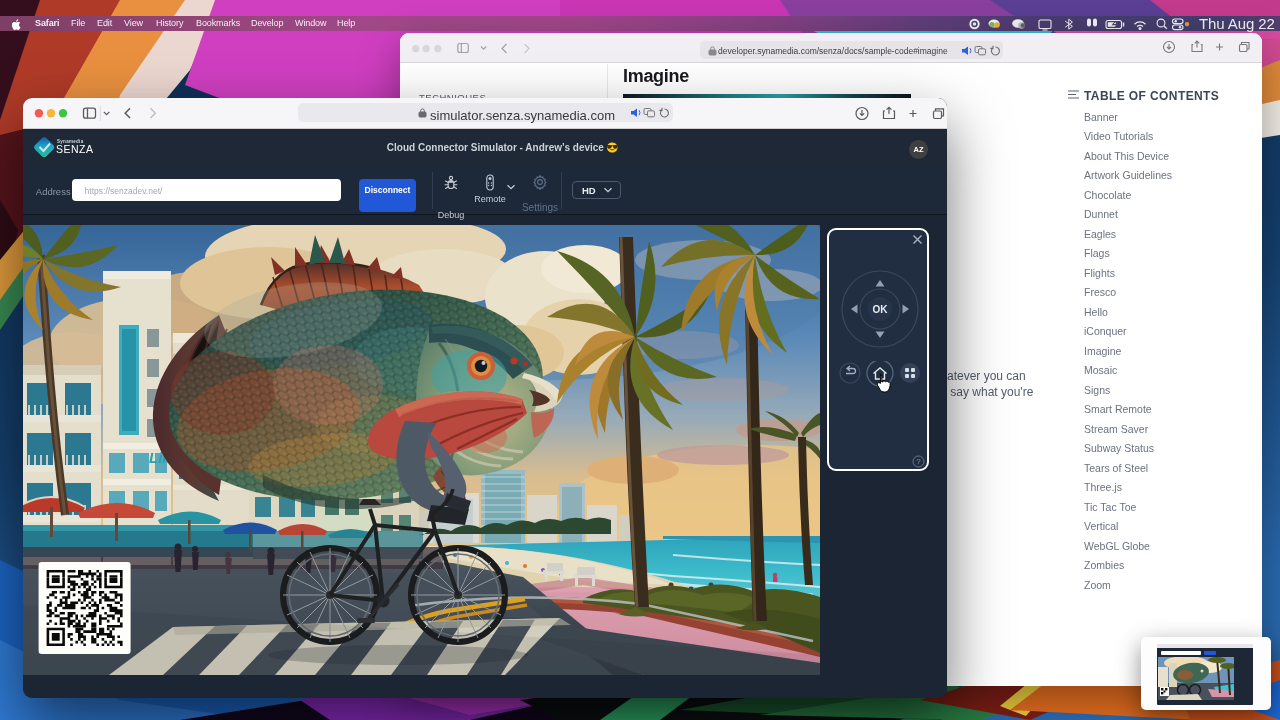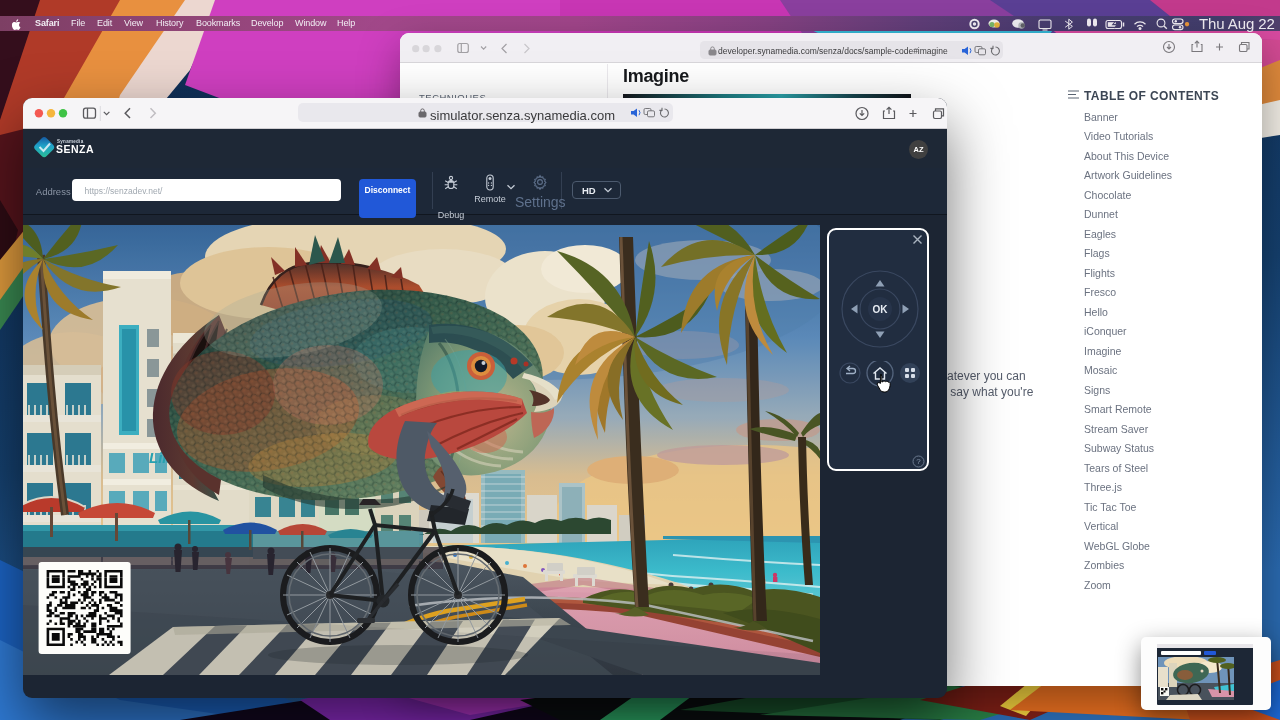--- a/index.html
+++ b/index.html
@@ -231,28 +231,29 @@
         <linearGradient id="szl" x1="0" y1="0" x2="1" y2="1">
           <stop offset="0" stop-color="#15509c"></stop>
           <stop offset="0.45" stop-color="#1fa3c9"></stop>
           <stop offset="1" stop-color="#2bbf8f"></stop>
         </linearGradient>
       </defs>
     <rect x="3.2" y="4.2" width="16" height="16" rx="3.5" transform="rotate(45 11.2 12.2)" fill="url(#szl)"></rect>
     <path d="M6.5 12 l4 4 6.5 -7.5" stroke="#e8f4fc" stroke-width="2" fill="none" opacity="0.85"></path>
   </svg>
   <div class="abs" style="left:34px;top:40.5px;font-size:4.5px;color:#cfd6df;font-weight:bold;letter-spacing:0.3px;">Synamedia</div>
-  <div class="abs" style="left:33px;top:45px;font-size:10.5px;color:#fff;font-weight:bold;letter-spacing:0.5px;">SENZA</div>
+  <div class="abs" style="left:33px;top:45px;font-size:10.5px;color:#fff;font-weight:normal;letter-spacing:0.5px;">SENZA</div>
+  <div class="abs" style="left:20px;top:44px;width:920px;text-align:center;font-size:10px;font-weight:bold;color:#ccd2da;">Cloud Connector Simulator - Andrew’s device 😎</div>
   <div class="abs" style="left:886px;top:42px;width:19px;height:19px;border-radius:50%;background:#404040;color:#fff;font-size:7.5px;font-weight:bold;text-align:center;line-height:19px;">AZ</div>
 
   <div class="abs" style="left:0;top:70px;width:924px;height:46.5px;background:#1d2838;border-bottom:1px solid #10161f;"></div>
   <div class="abs" style="left:12.8px;top:88px;font-size:9.5px;color:#8b95a5;">Address</div>
   <div class="abs" style="left:48.7px;top:81px;width:269px;height:21.5px;background:#fff;border-radius:4px;"></div>
   <div class="abs" style="left:61.6px;top:87.5px;font-size:8.5px;color:#a0a8b0;">https://senzadev.net/</div>
-  <div class="abs" style="left:336px;top:81px;width:57px;height:39px;background:#2158d8;border-radius:4px;color:#fff;font-size:8.5px;font-weight:bold;text-align:center;line-height:23.5px;">Disconnect</div>
+  <div class="abs" style="left:336px;top:81px;width:57px;height:33px;background:#2158d8;border-radius:4px;color:#fff;font-size:8.5px;font-weight:bold;text-align:center;line-height:23.5px;">Disconnect</div>
   <div class="abs" style="left:409px;top:74px;width:1px;height:37px;background:#333f52;"></div>
   <div class="abs" style="left:538px;top:74px;width:1px;height:37px;background:#333f52;"></div>
 
   <svg class="abs" style="left:419px;top:77px;" width="18" height="17" viewBox="0 0 18 17">
     <g stroke="#c5ccd6" stroke-width="1.1" fill="none">
       <rect x="6.2" y="5.5" width="5.6" height="8" rx="2.8"></rect>
       <path d="M9 5.5 a2.3 2.3 0 0 1 2.3 2.3 h-4.6 a2.3 2.3 0 0 1 2.3 -2.3 z" fill="#c5ccd6" stroke="none"></path>
       <circle cx="9" cy="3" r="1.6"></circle>
       <path d="M6.2 7.5 l-3 -1.8 M6.2 9.8 h-3.5 M6.2 11.8 l-3 2 M11.8 7.5 l3 -1.8 M11.8 9.8 h3.5 M11.8 11.8 l3 2"></path>
     </g>
@@ -273,21 +274,21 @@
   <svg class="abs" style="left:483px;top:86px;" width="10" height="7" viewBox="0 0 10 7">
       <path d="M1.5 1.2 l3.5 3.5 3.5 -3.5" stroke="#c5ccd6" stroke-width="1.3" fill="none"></path>
     </svg>
 
   <svg class="abs" style="left:509px;top:76px;" width="16" height="16" viewBox="0 0 16 16">
     <g stroke="#5f718c" stroke-width="1.1" fill="none">
       <circle cx="8" cy="8" r="2.4"></circle>
       <path d="M8 1.6 l0.9 1.7 1.9 -0.4 0.5 1.9 1.9 0.5 -0.6 1.8 1.3 1.4 -1.3 1.4 0.6 1.8 -1.9 0.5 -0.5 1.9 -1.9 -0.4 -0.9 1.7 -0.9 -1.7 -1.9 0.4 -0.5 -1.9 -1.9 -0.5 0.6 -1.8 -1.3 -1.4 1.3 -1.4 -0.6 -1.8 1.9 -0.5 0.5 -1.9 1.9 0.4 z"></path>
     </g>
   </svg>
-  <div class="abs" style="left:492px;top:96px;width:50px;text-align:center;font-size:14px;color:#5f718c;">Settings</div>
+  <div class="abs" style="left:492px;top:104px;width:50px;text-align:center;font-size:10px;color:#5f718c;">Settings</div>
 
   <div class="abs" style="left:549px;top:82.5px;width:49px;height:18.5px;border:1px solid #4c5a6e;border-radius:4px;"></div>
   <div class="abs" style="left:559px;top:87px;font-size:9.5px;color:#e8ecf2;font-weight:bold;">HD</div>
   <svg class="abs" style="left:580px;top:89px;" width="10" height="7" viewBox="0 0 10 7">
       <path d="M1.5 1.2 l3.5 3.5 3.5 -3.5" stroke="#c5ccd6" stroke-width="1.3" fill="none"></path>
     </svg>
 
   <div class="abs" id="scenebox" style="left:0;top:127px;width:797px;height:450px;background:#39648c;overflow:hidden;"><svg width="797" height="450" viewBox="0 0 797 450" xmlns="http://www.w3.org/2000/svg">
 <defs>
 <linearGradient id="sky" x1="0" y1="0" x2="0" y2="1">

